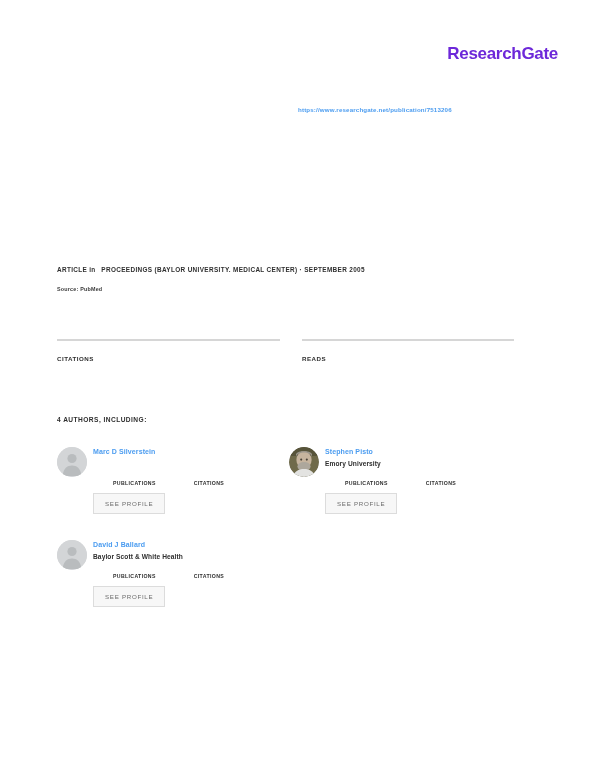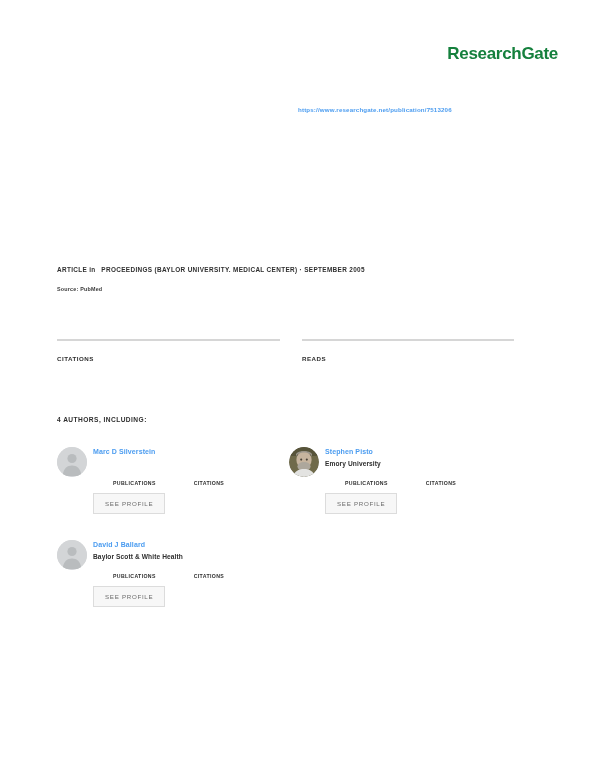--- a/index.html
+++ b/index.html
@@ -24,21 +24,21 @@
   }
 
   
   .rg-logo {
     position: absolute;
     right: 42px;
     top: 44px;
     font-size: 17px;
     font-weight: 700;
     letter-spacing: -0.3px;
-    color: #15803d;
+    color: #6d28d9;
     filter: blur(0.45px);
     -webkit-font-smoothing: none;
   }
 
   .pub-url {
     position: absolute;
     left: 298px;
     top: 106px;
     font-size: 6.2px;
     font-weight: 700;

